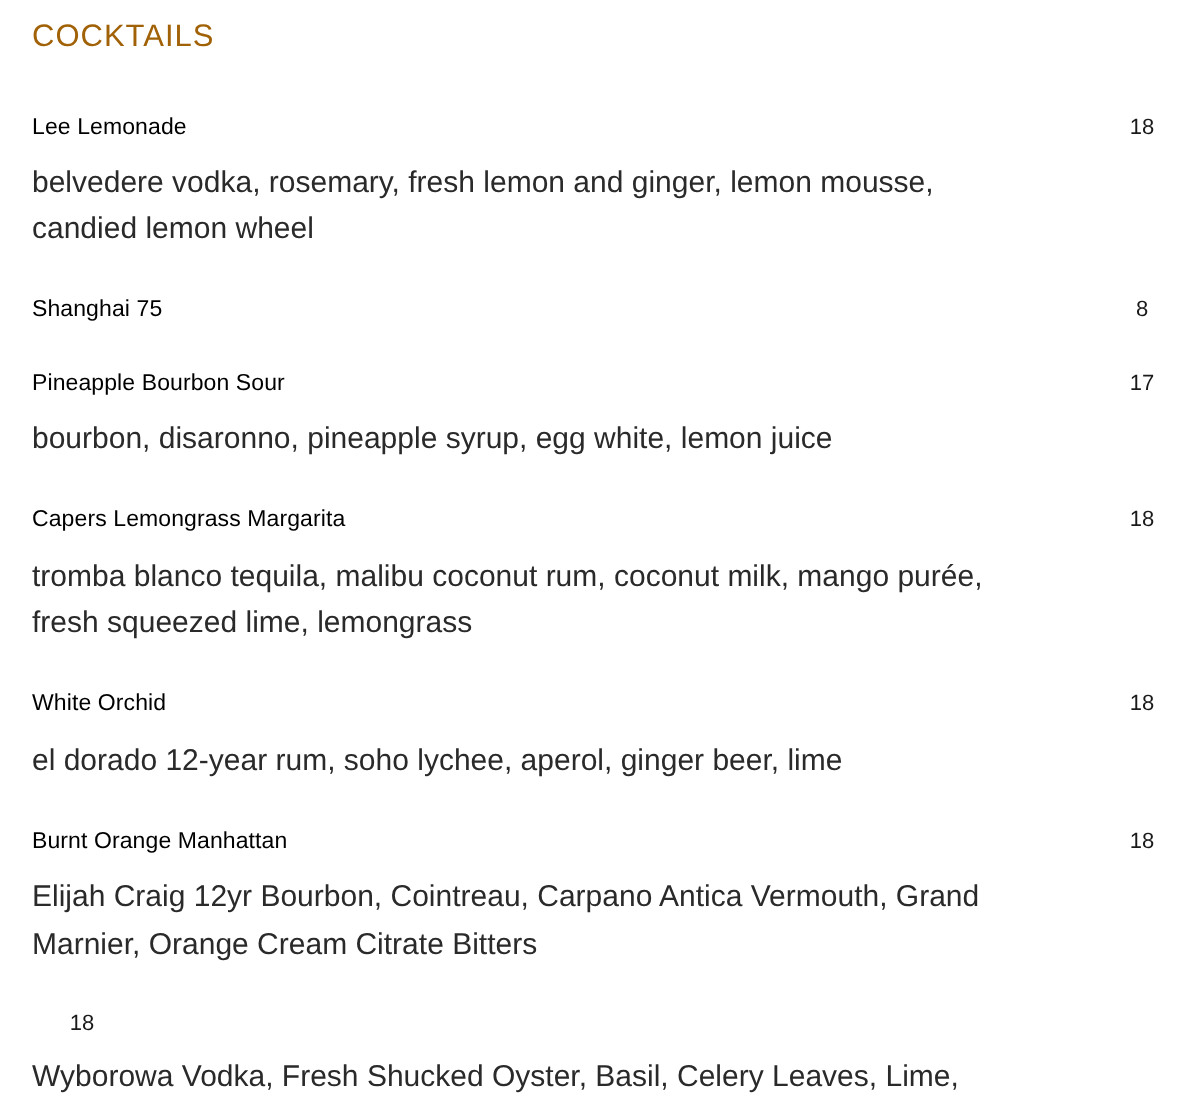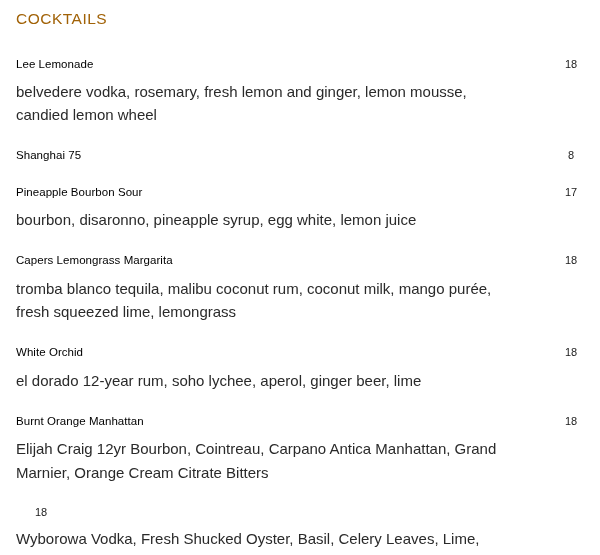--- a/index.html
+++ b/index.html
@@ -110,21 +110,21 @@
       <div class="item-price">18</div>
     </div>
     <p class="item-desc">el dorado 12-year rum, soho lychee, aperol, ginger beer, lime</p>
   </div>
 
   <div class="item">
     <div class="item-head">
       <div class="item-name">Burnt Orange Manhattan</div>
       <div class="item-price">18</div>
     </div>
-    <p class="item-desc">Elijah Craig 12yr Bourbon, Cointreau, Carpano Antica Manhattan, Grand Marnier, Orange Cream Citrate Bitters</p>
+    <p class="item-desc">Elijah Craig 12yr Bourbon, Cointreau, Carpano Antica Vermouth, Grand Marnier, Orange Cream Citrate Bitters</p>
   </div>
 
   <div class="item">
     <div class="item-head">
       <div class="item-price">18</div>
     </div>
     <p class="item-desc">Wyborowa Vodka, Fresh Shucked Oyster, Basil, Celery Leaves, Lime, Capers, Chives, House Spices, Plum Tomato, Siracha Sauce</p>
   </div>
 </div>
 </div>

